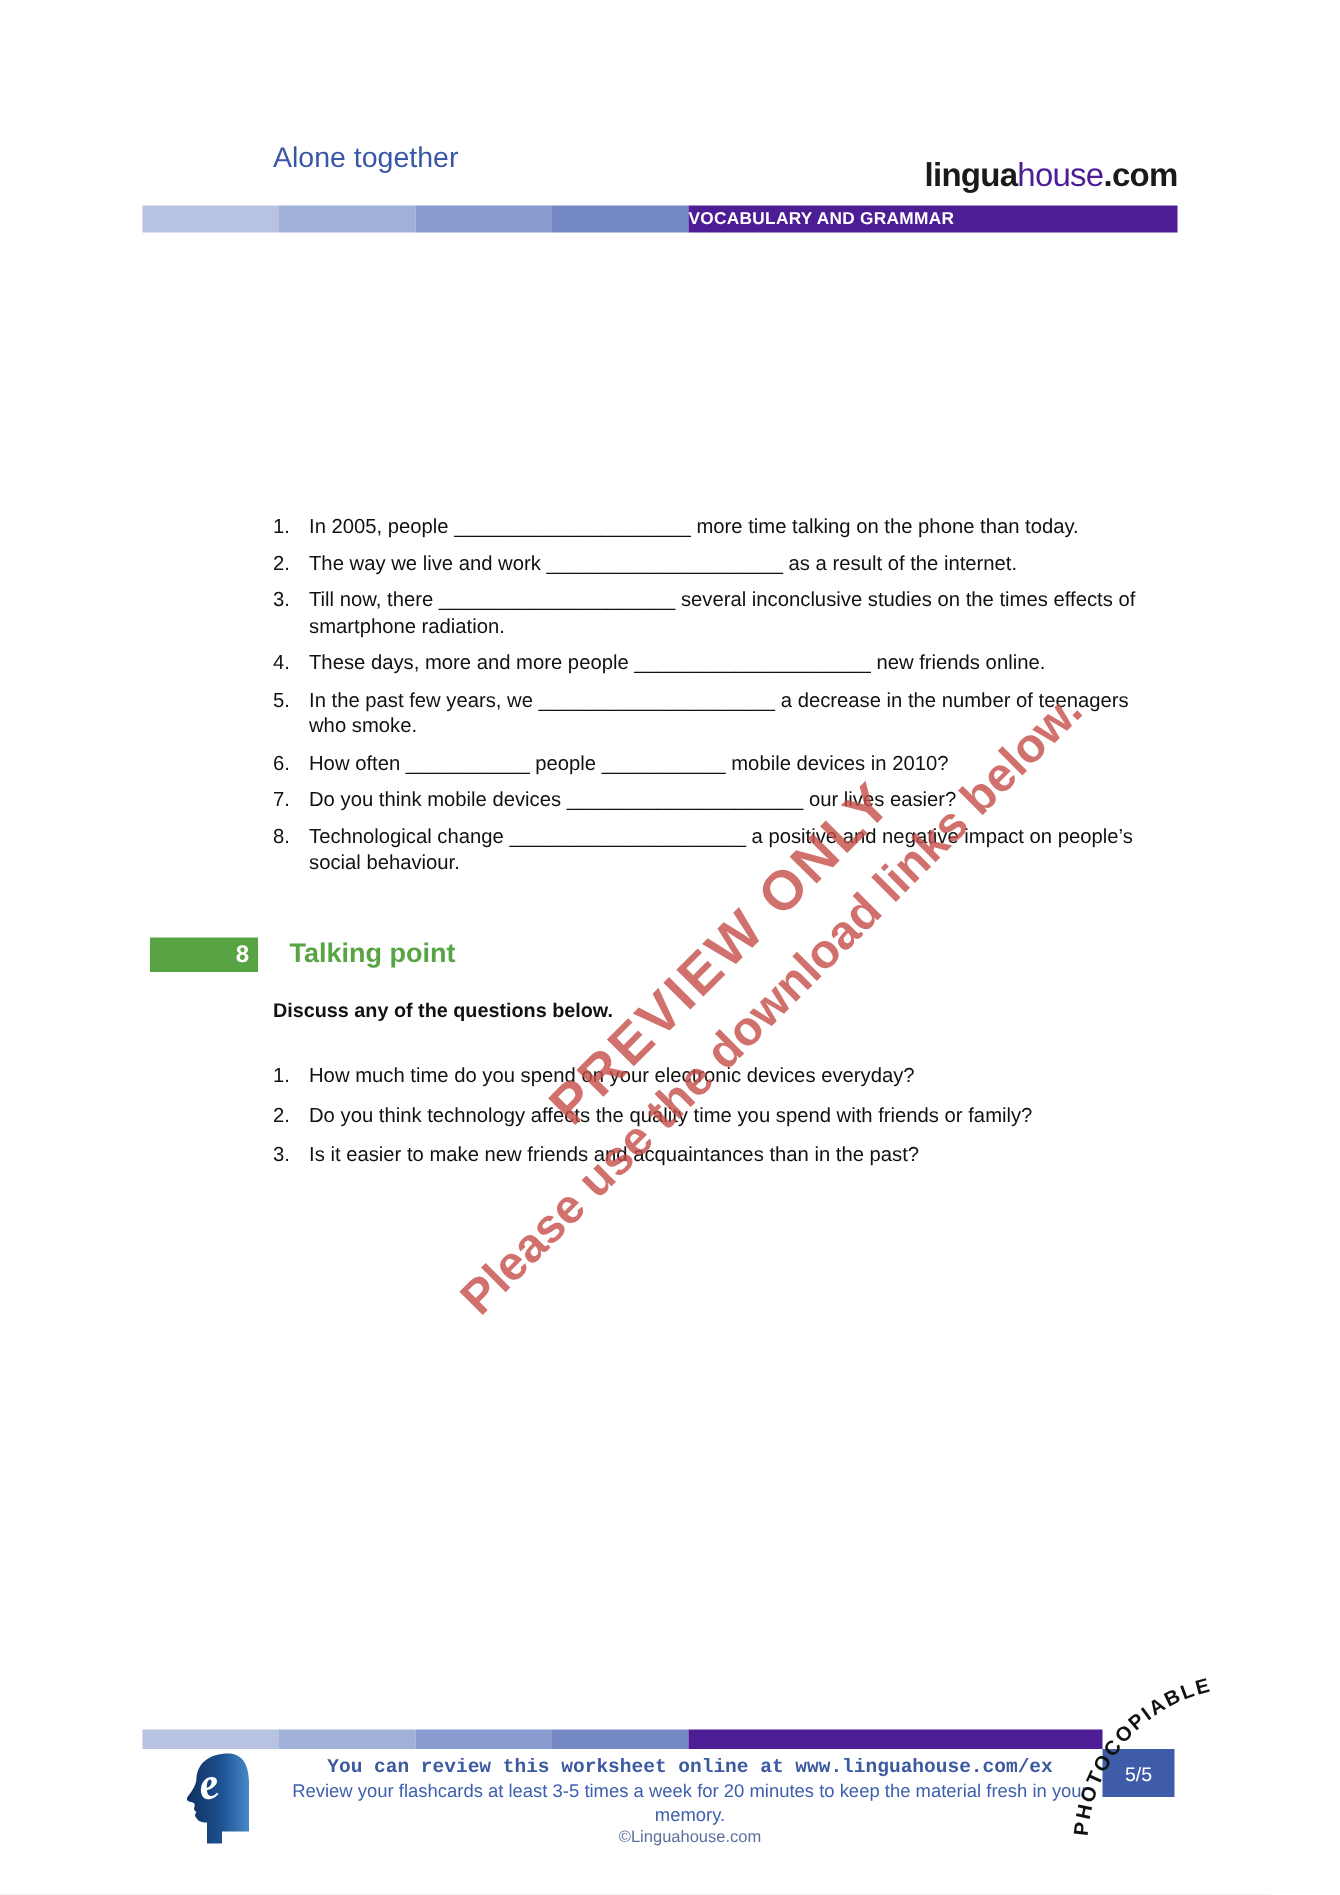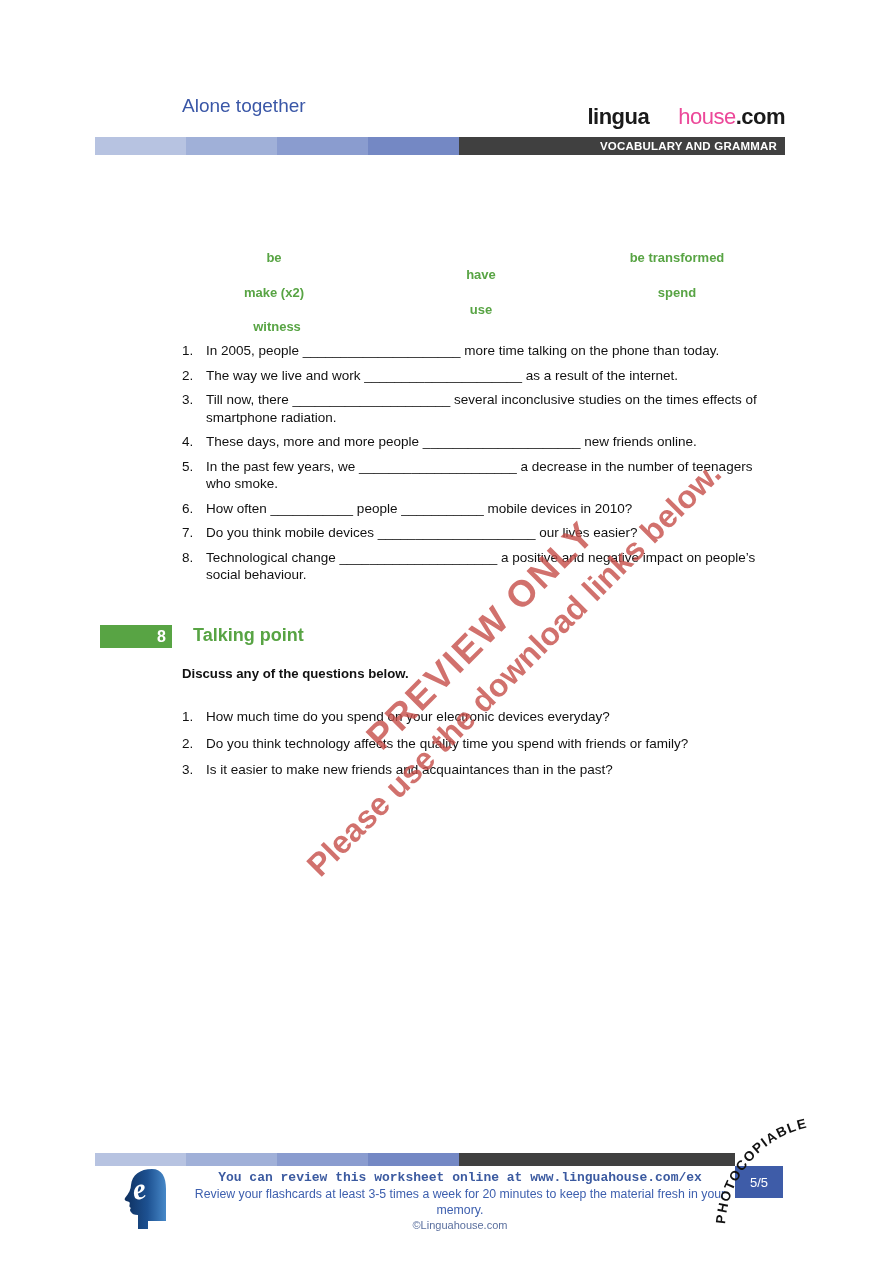--- a/index.html
+++ b/index.html
@@ -5,27 +5,27 @@
   html,body{margin:0;padding:0;background:#e8e8e8;}
   .page{
     position:relative;width:893px;height:1263px;background:#ffffff;
     font-family:"Liberation Sans", sans-serif;color:#111;overflow:hidden;
     margin:0 auto;
   }
   
   .doc-title{position:absolute;left:182px;top:95px;font-size:19px;color:#3a57a7;}
   .brand{position:absolute;top:104px;right:108px;font-size:22px;color:#1a1a1a;letter-spacing:-0.5px;white-space:nowrap;}
   .brand .b{font-weight:700;margin-top:31px;}
-  .brand .r{font-weight:400;color:#ec4899;margin-left:29px;}
+  .brand .r{font-weight:400;color:#4c1d95;}
   .header-bar{position:absolute;left:95px;top:137px;width:690px;height:18px;display:flex;}
   .seg1{width:91px;background:#b7c3e1;}
   .seg2{width:91px;background:#a0b0d8;}
   .seg3{width:91px;background:#8a9ccf;}
   .seg4{width:91px;background:#7488c4;}
-  .segdark{flex:1;background:#404040;display:flex;align-items:center;justify-content:flex-end;}
+  .segdark{flex:1;background:#4c1d95;display:flex;align-items:center;}
   .banner-text{color:#fff;font-weight:700;font-size:11.5px;padding-right:8px;letter-spacing:0.2px;}
   
   .instructions{position:absolute;left:182px;top:190px;width:601px;font-weight:700;font-size:13.2px;line-height:17.5px;text-align:justify;}
   .word-bank{position:absolute;left:182px;top:245px;width:602px;height:92px;}
   .wb{position:absolute;transform:translateX(-50%);font-weight:700;font-size:13px;color:#58a444;white-space:nowrap;}
   .sentences{position:absolute;left:182px;top:342px;width:580px;}
   .row{display:flex;margin-bottom:7px;font-size:13.5px;line-height:17.5px;}
   .row .num{width:24px;flex:0 0 24px;}
   .row .txt{flex:1;}
   
@@ -63,29 +63,20 @@
     <div class="seg1"></div>
     <div class="seg2"></div>
     <div class="seg3"></div>
     <div class="seg4"></div>
     <div class="segdark">
       <span class="banner-text">VOCABULARY AND GRAMMAR</span>
     </div>
   </div>
 
 
-  <div class="word-bank">
-    <span class="wb" style="left:92px;top:5px;">be</span>
-    <span class="wb" style="left:495px;top:5px;">be transformed</span>
-    <span class="wb" style="left:299px;top:22px;">have</span>
-    <span class="wb" style="left:92px;top:40px;">make (x2)</span>
-    <span class="wb" style="left:495px;top:40px;">spend</span>
-    <span class="wb" style="left:299px;top:57px;">use</span>
-    <span class="wb" style="left:95px;top:74px;">witness</span>
-  </div>
 
   <div class="sentences">
     <div class="row">
         <span class="num">1.</span>
         <span class="txt">In 2005, people _____________________ more time talking on the phone than today.</span>
       </div>
     <div class="row">
         <span class="num">2.</span>
         <span class="txt">The way we live and work _____________________ as a result of the internet.</span>
       </div>

